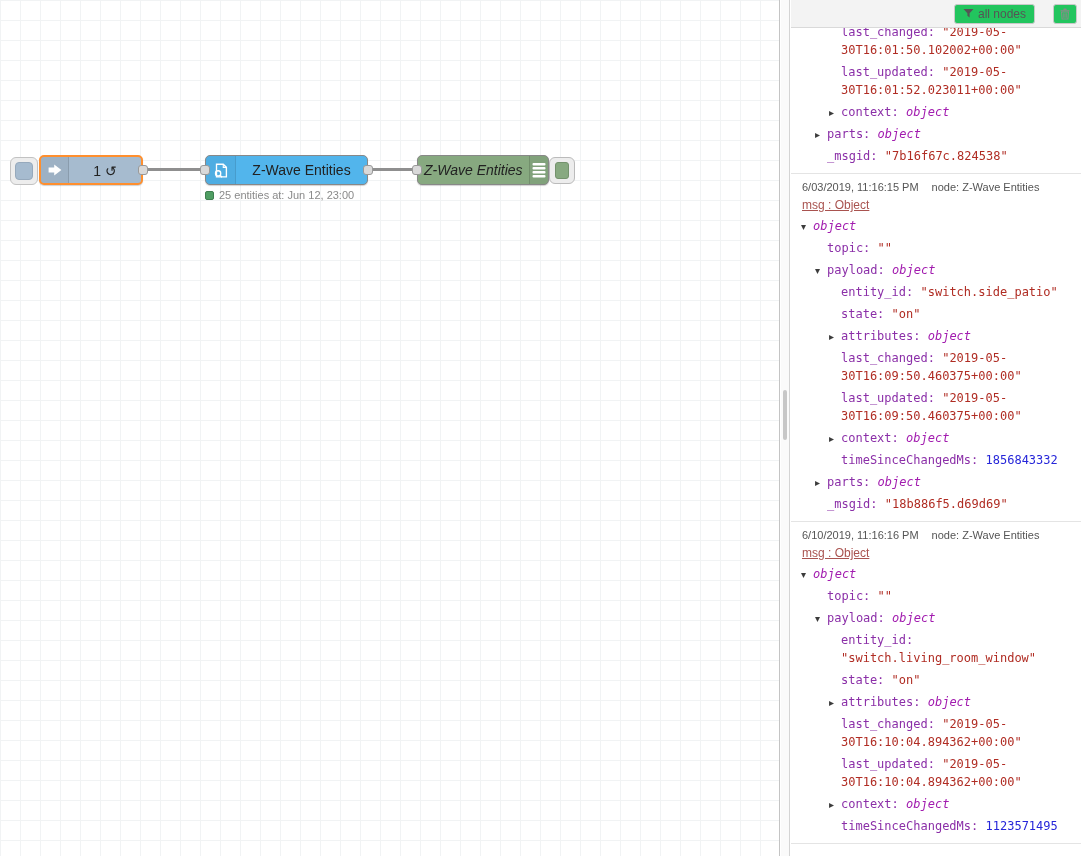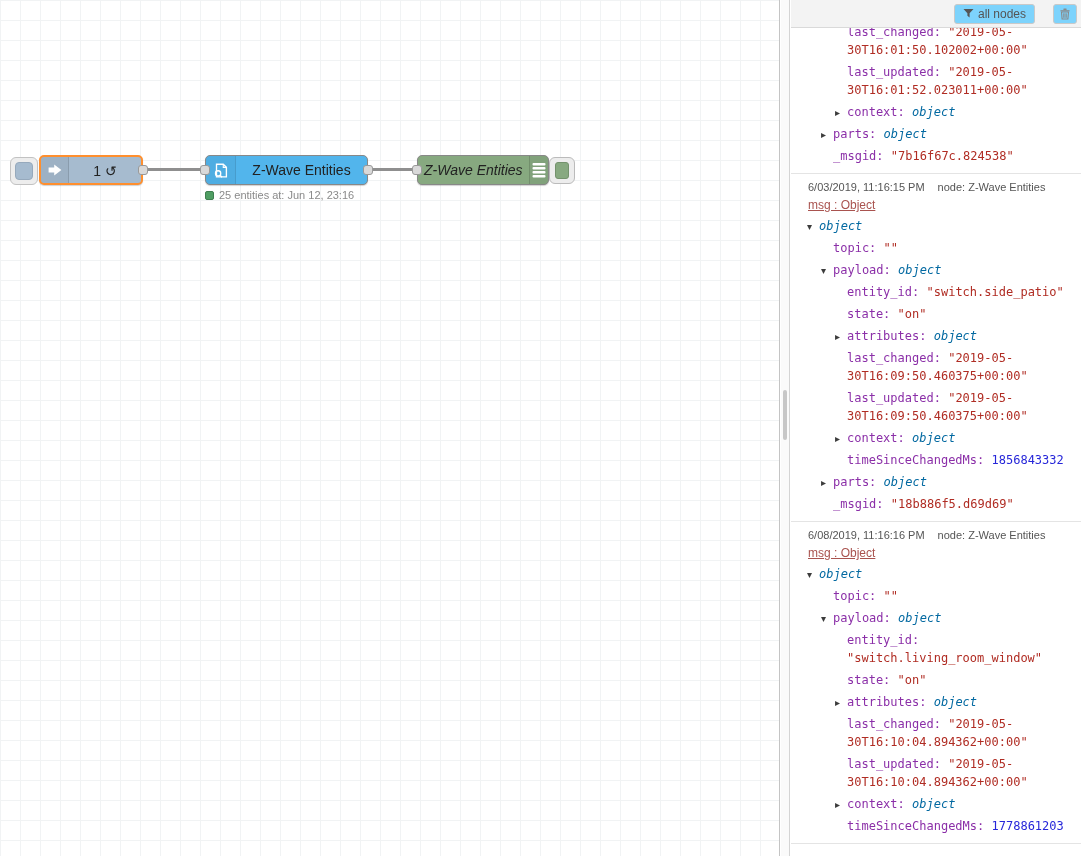--- a/index.html
+++ b/index.html
@@ -63,40 +63,40 @@
   #vscroll { position:absolute; left:781px; top:0; width:9px; height:856px;
       background:#fafafa; border-right:1px solid #d4d4d4; }
   #vscroll-thumb { position:absolute; left:2px; top:390px; width:4px; height:50px;
       background:#c7c7c7; border-radius:2px; }
 
   
   #sidebar { position:absolute; left:791px; top:0; width:290px; height:856px; background:#fff; }
   #sb-toolbar { position:absolute; left:0; top:0; right:0; height:28px; background:#f3f3f3;
       border-bottom:1px solid #d9d9d9; z-index:10; display:flex; align-items:center;
       justify-content:flex-end; padding-right:4px; }
-  .tb-btn { height:20px; background:#7dd3fc; border:1px solid #c9c9c9; border-radius:3px;
+  .tb-btn { height:20px; background:#22c55e; border:1px solid #c9c9c9; border-radius:3px;
       display:flex; align-items:center; font-size:12px; color:#555; padding:0 8px; cursor:pointer; }
   #filter-btn { margin-right:18px; }
   #filter-btn svg { margin-right:4px; }
   #trash-btn { width:24px; padding:0; justify-content:center; }
 
   #debug-content { position:absolute; left:0; top:28px; right:0; bottom:0; overflow:hidden; }
-  .dmsg { border-bottom:1px solid #e4e4e4; padding:6px 0 6px 8px; }
+  .dmsg { border-bottom:1px solid #e4e4e4; padding:6px 0 6px 2px; }
   .dmsg.clipped { margin-top:-7px; padding-top:0; }
   .dheader { font-size:11px; color:#555; padding:1px 10px 3px 9px; }
   .dheader .dnode { margin-left:13px; }
   .dmsgline { font-size:12px; color:#a9534f; padding:2px 10px 3px 9px;text-decoration:underline; }
   .drow { position:relative; font-family:"DejaVu Sans Mono", monospace; font-size:12px;
       line-height:18px; padding:2px 12px 2px 20px; color:#333; word-wrap:break-word; }
   .darrow { position:absolute; top:3px; font-size:10px; color:#3c3c3c;
       font-family:"DejaVu Sans", sans-serif; cursor:pointer; }
   .dkey { color:#8b2fa8; }
   .v-str { color:#b02c23; }
   .v-num { color:#2626d9; }
-  .v-obj { color:#0369a1; font-style:italic; }
+  .v-obj { color:#a21caf; font-style:italic; }
 </style>
 </head>
 <body>
 
 <div id="app">
 
   <div id="canvas">
 
     <div class="wire" style="left:146px;width:62px;"></div>
     <div class="wire" style="left:369px;width:50px;"></div>
@@ -123,21 +123,21 @@
           <line x1="8.9" y1="15.3" x2="11.2" y2="17.6" stroke="#fff" stroke-width="1.6"></line>
         </svg>
       </div>
       <div class="node-label">Z-Wave Entities</div>
     </div>
     <div class="port" style="left:200px;"></div>
     <div class="port" style="left:363px;"></div>
 
     <div id="node-status">
       <div id="status-dot"></div>
-      <span id="status-text">25 entities at: Jun 12, 23:16</span>
+      <span id="status-text">25 entities at: Jun 12, 23:00</span>
     </div>
 
     <div id="debug-node" class="node-body">
       <div class="node-label">Z-Wave Entities</div>
       <div class="icon-region-right">
         <svg width="16" height="18" viewBox="0 0 16 18">
           <rect x="1.5" y="2" width="13" height="2.4" rx="1" fill="#fff"></rect>
           <rect x="1.5" y="6" width="13" height="2.4" rx="1" fill="#fff"></rect>
           <rect x="1.5" y="10" width="13" height="2.4" rx="1" fill="#fff"></rect>
           <rect x="1.5" y="14" width="13" height="2.4" rx="1" fill="#fff"></rect>
@@ -191,29 +191,29 @@
           <div class="drow" style="padding-left: 48px;"><span class="dkey">state:</span> <span class="v-str">"on"</span></div>
           <div class="drow" style="padding-left: 48px;"><span class="darrow" style="left: 36px;">▸</span><span class="dkey">attributes:</span> <span class="v-obj">object</span></div>
           <div class="drow" style="padding-left: 48px;"><span class="dkey">last_changed:</span> <span class="v-str">"2019-05-30T16:09:50.460375+00:00"</span></div>
           <div class="drow" style="padding-left: 48px;"><span class="dkey">last_updated:</span> <span class="v-str">"2019-05-30T16:09:50.460375+00:00"</span></div>
           <div class="drow" style="padding-left: 48px;"><span class="darrow" style="left: 36px;">▸</span><span class="dkey">context:</span> <span class="v-obj">object</span></div>
           <div class="drow" style="padding-left: 48px;"><span class="dkey">timeSinceChangedMs:</span> <span class="v-num">1856843332</span></div>
           <div class="drow" style="padding-left: 34px;"><span class="darrow" style="left: 22px;">▸</span><span class="dkey">parts:</span> <span class="v-obj">object</span></div>
           <div class="drow" style="padding-left: 34px;"><span class="dkey">_msgid:</span> <span class="v-str">"18b886f5.d69d69"</span></div>
         </div>
         <div class="dmsg">
-          <div class="dheader"><span class="dtime">6/08/2019, 11:16:16 PM</span><span class="dnode">node: Z-Wave Entities</span></div>
+          <div class="dheader"><span class="dtime">6/10/2019, 11:16:16 PM</span><span class="dnode">node: Z-Wave Entities</span></div>
           <div class="dmsgline">msg : Object</div>
           <div class="drow" style="padding-left: 20px;"><span class="darrow" style="left: 8px;">▾</span><span class="v-obj">object</span></div>
           <div class="drow" style="padding-left: 34px;"><span class="dkey">topic:</span> <span class="v-str">""</span></div>
           <div class="drow" style="padding-left: 34px;"><span class="darrow" style="left: 22px;">▾</span><span class="dkey">payload:</span> <span class="v-obj">object</span></div>
           <div class="drow" style="padding-left: 48px;"><span class="dkey">entity_id:</span> <span class="v-str">"switch.living_room_window"</span></div>
           <div class="drow" style="padding-left: 48px;"><span class="dkey">state:</span> <span class="v-str">"on"</span></div>
           <div class="drow" style="padding-left: 48px;"><span class="darrow" style="left: 36px;">▸</span><span class="dkey">attributes:</span> <span class="v-obj">object</span></div>
           <div class="drow" style="padding-left: 48px;"><span class="dkey">last_changed:</span> <span class="v-str">"2019-05-30T16:10:04.894362+00:00"</span></div>
           <div class="drow" style="padding-left: 48px;"><span class="dkey">last_updated:</span> <span class="v-str">"2019-05-30T16:10:04.894362+00:00"</span></div>
           <div class="drow" style="padding-left: 48px;"><span class="darrow" style="left: 36px;">▸</span><span class="dkey">context:</span> <span class="v-obj">object</span></div>
-          <div class="drow" style="padding-left: 48px;"><span class="dkey">timeSinceChangedMs:</span> <span class="v-num">1778861203</span></div>
+          <div class="drow" style="padding-left: 48px;"><span class="dkey">timeSinceChangedMs:</span> <span class="v-num">1123571495</span></div>
         </div>
       </div>
   </div>
 
 </div>
 
 </body></html>

